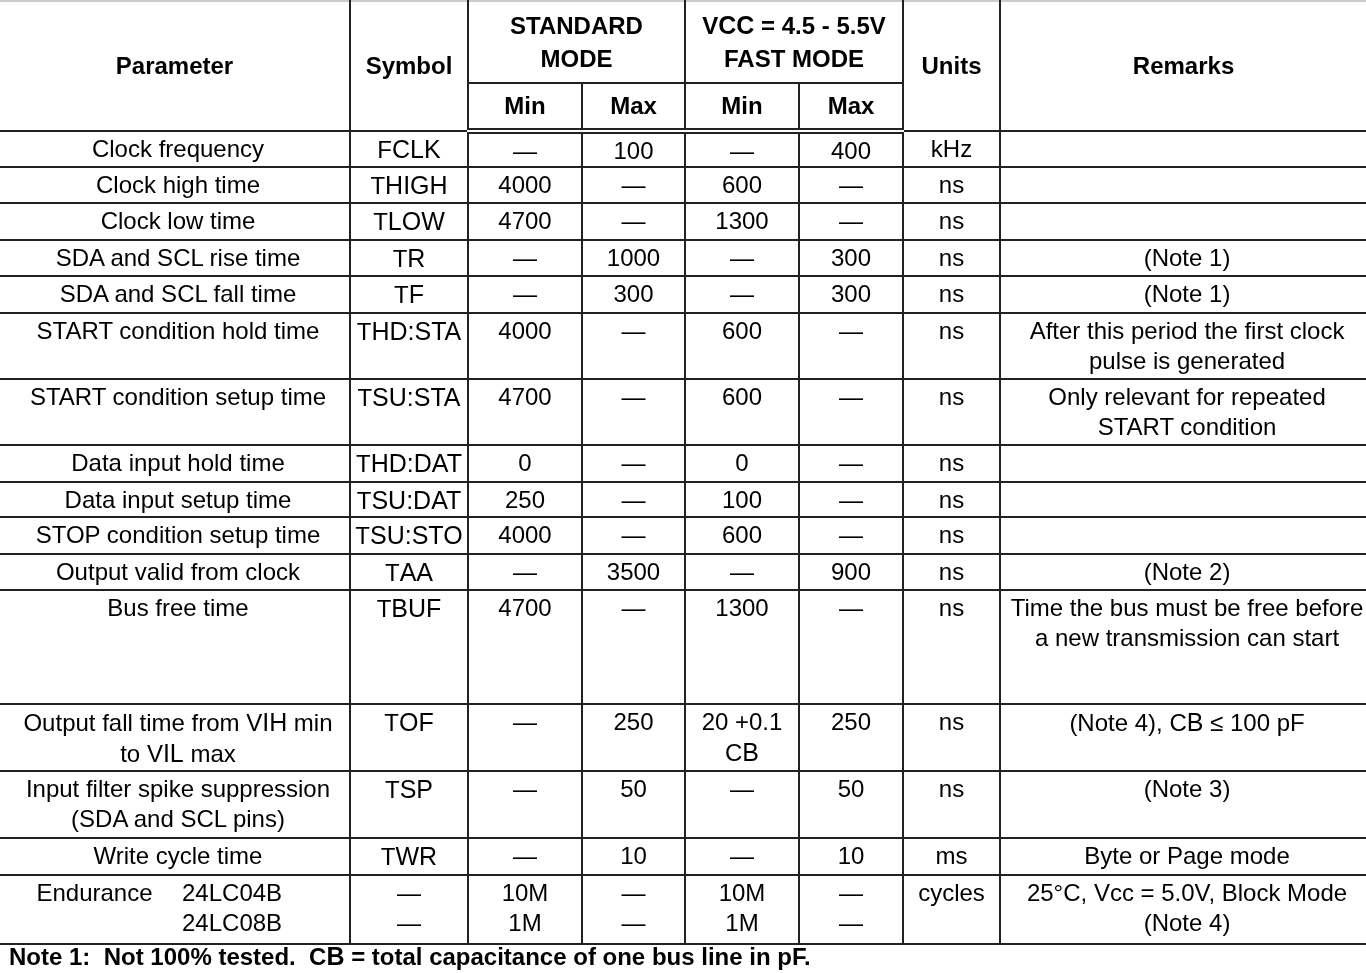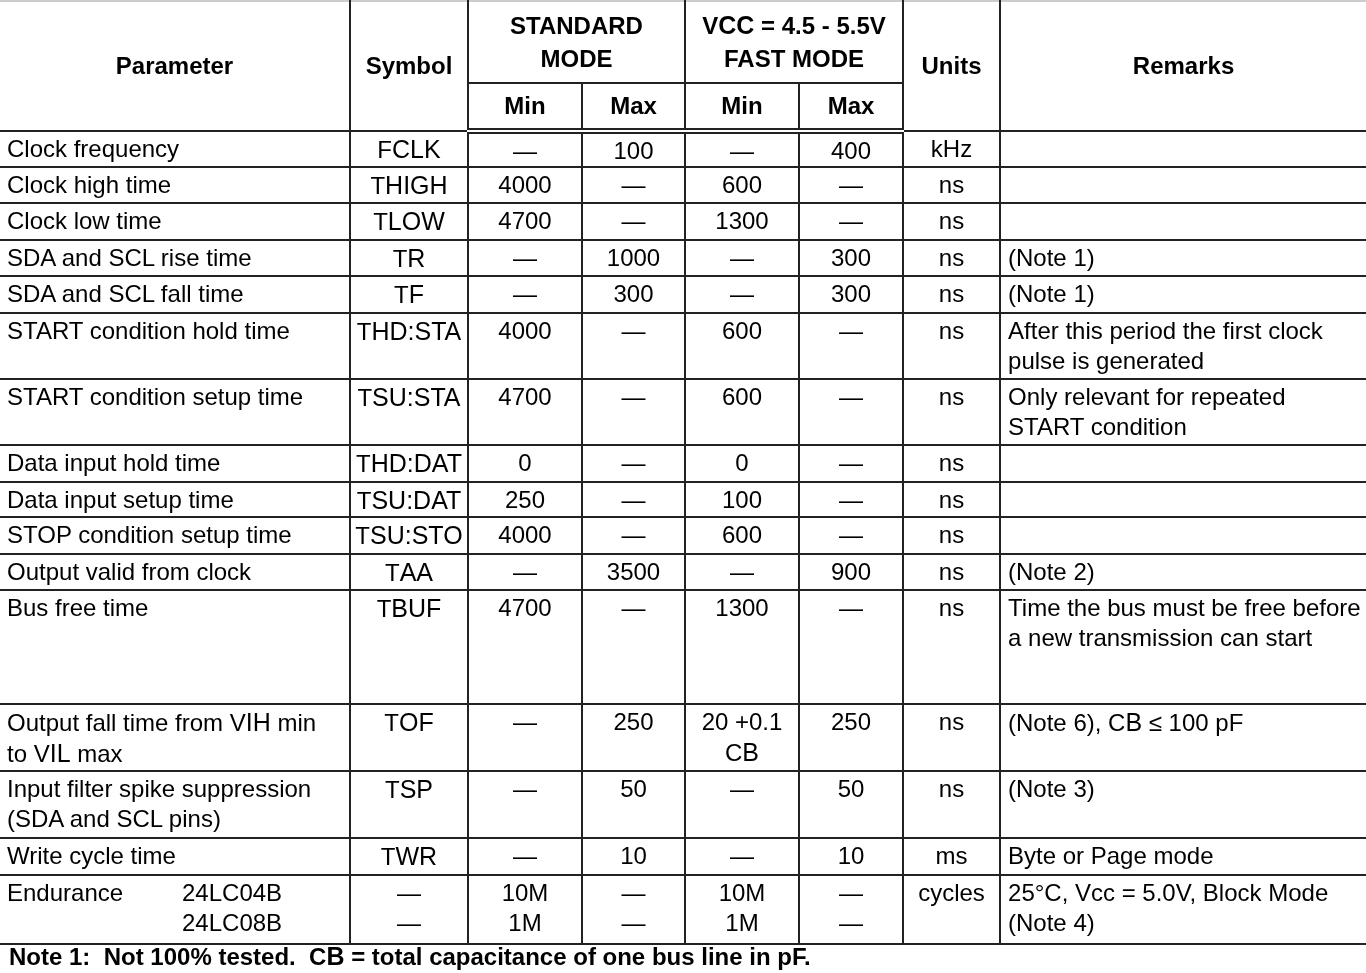--- a/index.html
+++ b/index.html
@@ -6,21 +6,21 @@
   body { width:1366px; height:973px; overflow:hidden; position:relative;
          font-family:"Liberation Sans", sans-serif; color:#000; }
   table.spec { position:absolute; left:0; top:0; width:1366px; border-collapse:collapse; table-layout:fixed; }
   table.spec td, table.spec th { border:2px solid #222; padding:0; vertical-align:top; font-size:24px; line-height:30px; }
   table.spec tr > :first-child { border-left:none; }
   table.spec tr > :last-child { border-right:none; }
   table.spec thead th { font-weight:bold; text-align:center; vertical-align:middle; }
   table.spec thead tr:first-child th { border-top:2px solid #ccc; }
   thead tr.h2 th { border-bottom:6px double #222; height:44px; }
   .c { text-align:center; }
-  .l { text-align:left; padding-left:7px !important; }
+  .l { text-align:center; padding-left:7px !important; }
   td { padding-top:2px !important; }
   .sc { font-size:25px; }
   .big { font-size:26px; }
   .endur { display:flex; }
   .endur .a { width:175px; }
   .note { position:absolute; left:9px; top:934px; font-size:24px; line-height:44px; white-space:pre;font-weight:bold; }
 </style>
 </head>
 <body>
 
@@ -179,21 +179,21 @@
         <td class="l"><span>Time the bus must be free before a new transmission can start</span></td>
       </tr>
       <tr style="height: 67px;">
         <td class="l"><span>Output fall time from V</span><span class="sc">IH</span><span> min</span><br><span>to V</span><span class="sc">IL</span><span> max</span></td>
         <td class="c"><span>T</span><span class="sc">OF</span></td>
         <td class="c"><span>—</span></td>
         <td class="c"><span>250</span></td>
         <td class="c"><span>20 +0.1</span><br><span>C</span><span class="sc">B</span></td>
         <td class="c"><span>250</span></td>
         <td class="c"><span>ns</span></td>
-        <td class="l"><span>(Note 6), C</span><span class="sc">B</span><span> ≤ 100 pF</span></td>
+        <td class="l"><span>(Note 4), C</span><span class="sc">B</span><span> ≤ 100 pF</span></td>
       </tr>
       <tr style="height: 67px;">
         <td class="l"><span>Input filter spike suppression (SDA and SCL pins)</span></td>
         <td class="c"><span>T</span><span class="sc">SP</span></td>
         <td class="c"><span>—</span></td>
         <td class="c"><span>50</span></td>
         <td class="c"><span>—</span></td>
         <td class="c"><span>50</span></td>
         <td class="c"><span>ns</span></td>
         <td class="l"><span>(Note 3)</span></td>

